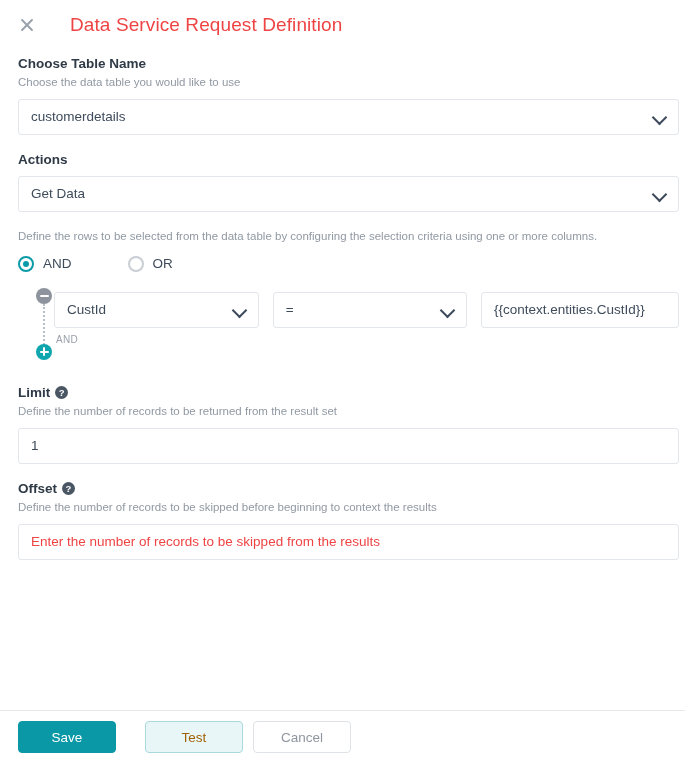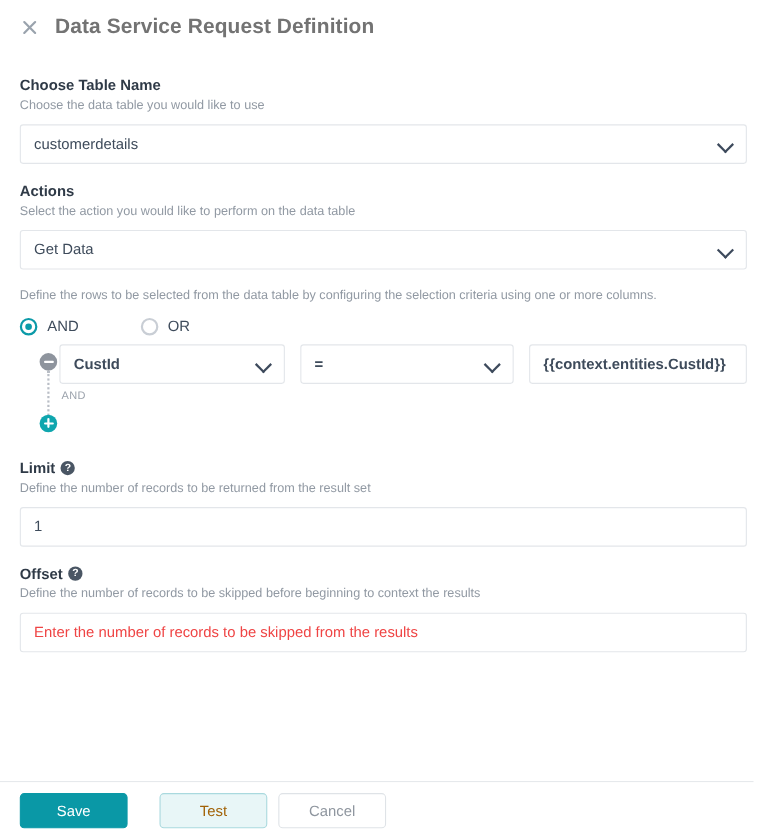--- a/index.html
+++ b/index.html
@@ -34,31 +34,32 @@
     position: absolute;
     left: 1px; top: 8px;
     width: 16px; height: 2px;
     background: #9aa3ad;
     border-radius: 1px;
   }
   .close-icon::before { transform: rotate(45deg); }
   .close-icon::after  { transform: rotate(-45deg); }
   .title {
     font-size: 19px;
-    font-weight: 700;
-    color: #737373;
+    font-weight: 400;
+    color: #ef4444;
     letter-spacing: 0.1px;
+    margin-left: 20px;
   }
 
   
   .content {
     padding: 0 18px;
   }
   .section { margin-top: 17px; }
-  .section:first-child { margin-top: 24px; }
+  .section:first-child { margin-top: 10px; }
 
   .sec-label {
     font-size: 13.5px;
     font-weight: bold;
     color: #2f3a47;
     display: flex;
     align-items: center;
     gap: 5px;
   }
   .sec-desc {
@@ -196,21 +197,21 @@
     background: #ffffff;
     border-radius: 1px;
   }
 
   .filter-row {
     display: flex;
     align-items: flex-start;
     gap: 14px;
   }
   .fcell { position: relative; }
-  .fcell .field { margin-top: 0; font-weight: bold; }
+  .fcell .field { margin-top: 12px; }
   .f-col   { width: 211px; }
   .f-op    { width: 200px; }
   .f-val   { width: 204px; }
   .conj-label {
     font-size: 10px;
     color: #9aa1ab;
     margin-top: 6px;
     margin-left: 2px;
     letter-spacing: 0.3px;
   }
@@ -273,21 +274,20 @@
       <div class="sec-label">Choose Table Name</div>
       <div class="sec-desc">Choose the data table you would like to use</div>
       <div class="field">
         <span class="val">customerdetails</span>
         <span class="chev"></span>
       </div>
     </div>
 
     <div class="section">
       <div class="sec-label">Actions</div>
-      <div class="sec-desc">Select the action you would like to perform on the data table</div>
       <div class="field">
         <span class="val">Get Data</span>
         <span class="chev"></span>
       </div>
     </div>
 
     <div class="section">
       <div class="sec-desc">Define the rows to be selected from the data table by configuring the selection criteria using one or more columns.</div>
 
       <div class="radio-row">

